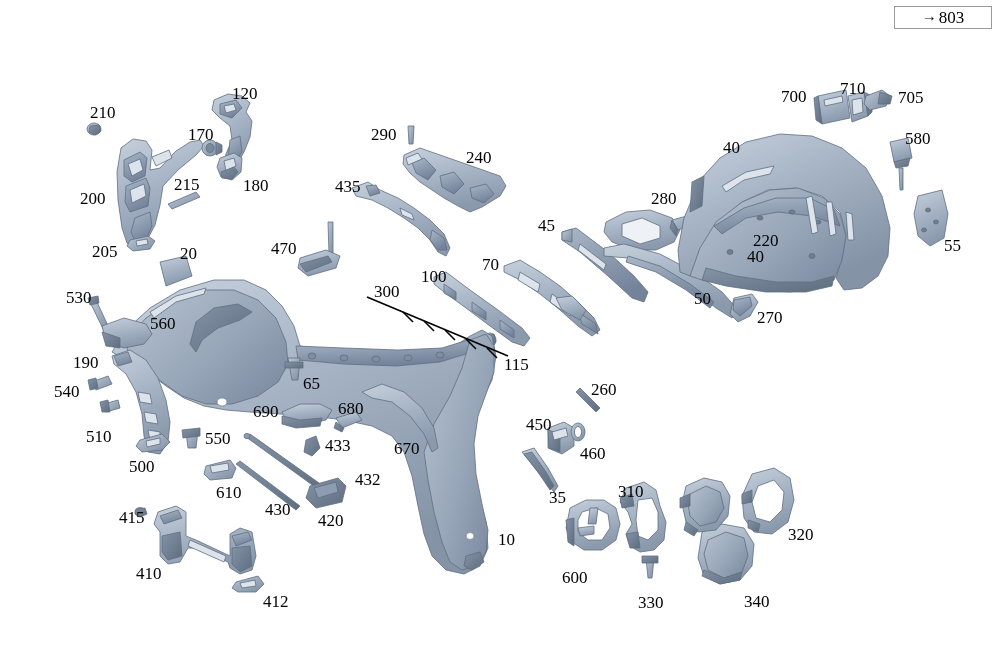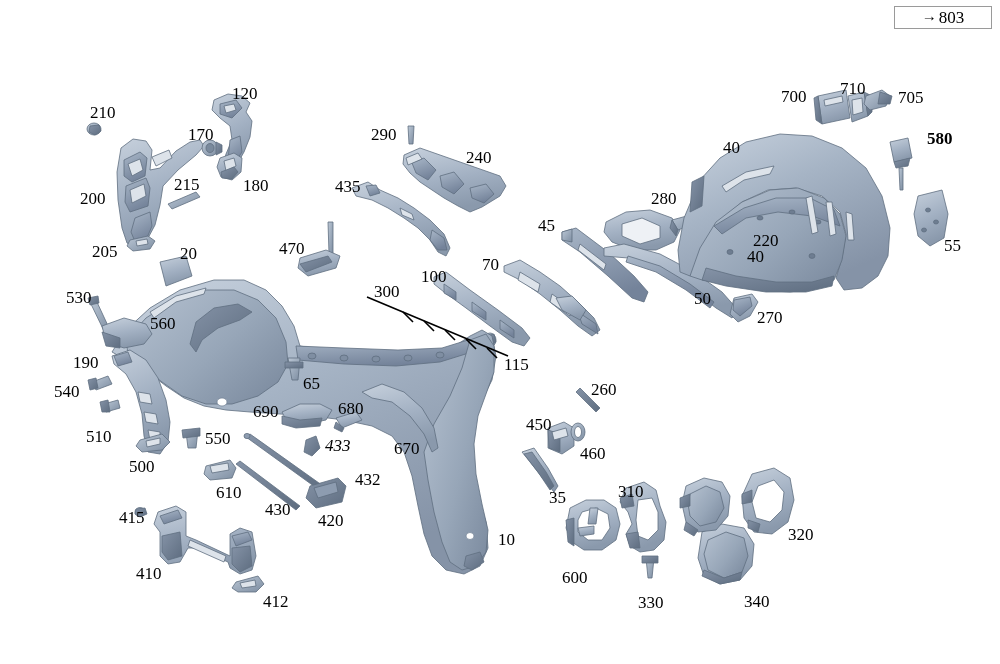--- a/index.html
+++ b/index.html
@@ -499,48 +499,48 @@
       <div class="label" style="left: 232px; top: 85px;">120</div>
       <div class="label" style="left: 188px; top: 126px;">170</div>
       <div class="label" style="left: 80px; top: 190px;">200</div>
       <div class="label" style="left: 174px; top: 176px;">215</div>
       <div class="label" style="left: 243px; top: 177px;">180</div>
       <div class="label" style="left: 92px; top: 243px;">205</div>
       <div class="label" style="left: 180px; top: 245px;">20</div>
       <div class="label" style="left: 371px; top: 126px;">290</div>
       <div class="label" style="left: 466px; top: 149px;">240</div>
       <div class="label" style="left: 335px; top: 178px;">435</div>
-      <div class="label" style="left: 271px; top: 240px; margin-left: 8px;">470</div>
+      <div class="label" style="left: 271px; top: 240px;">470</div>
       <div class="label" style="left: 421px; top: 268px;">100</div>
       <div class="label" style="left: 482px; top: 256px;">70</div>
       <div class="label" style="left: 538px; top: 217px;">45</div>
       <div class="label" style="left: 374px; top: 283px;">300</div>
       <div class="label" style="left: 504px; top: 356px;">115</div>
       <div class="label" style="left: 651px; top: 190px;">280</div>
       <div class="label" style="left: 753px; top: 232px;">220</div>
       <div class="label" style="left: 747px; top: 248px;">40</div>
       <div class="label" style="left: 694px; top: 290px;">50</div>
       <div class="label" style="left: 757px; top: 309px;">270</div>
       <div class="label" style="left: 723px; top: 139px;">40</div>
       <div class="label" style="left: 781px; top: 88px;">700</div>
       <div class="label" style="left: 840px; top: 80px;">710</div>
       <div class="label" style="left: 898px; top: 89px;">705</div>
-      <div class="label" style="left: 927px; top: 130px; font-weight: bold;">580</div>
+      <div class="label" style="left: 905px; top: 130px;">580</div>
       <div class="label" style="left: 944px; top: 237px;">55</div>
       <div class="label" style="left: 66px; top: 289px;">530</div>
       <div class="label" style="left: 122px; top: 315px; margin-left: 28px;">560</div>
       <div class="label" style="left: 73px; top: 354px;">190</div>
       <div class="label" style="left: 54px; top: 383px;">540</div>
       <div class="label" style="left: 86px; top: 428px;">510</div>
       <div class="label" style="left: 129px; top: 458px;">500</div>
       <div class="label" style="left: 303px; top: 375px;">65</div>
       <div class="label" style="left: 205px; top: 430px;">550</div>
       <div class="label" style="left: 253px; top: 403px;">690</div>
       <div class="label" style="left: 338px; top: 400px;">680</div>
-      <div class="label" style="left: 325px; top: 437px; font-style: italic;">433</div>
+      <div class="label" style="left: 325px; top: 437px;">433</div>
       <div class="label" style="left: 355px; top: 471px;">432</div>
       <div class="label" style="left: 394px; top: 440px;">670</div>
       <div class="label" style="left: 216px; top: 484px;">610</div>
       <div class="label" style="left: 265px; top: 501px;">430</div>
       <div class="label" style="left: 318px; top: 512px;">420</div>
       <div class="label" style="left: 103px; top: 509px; margin-left: 16px;">415</div>
       <div class="label" style="left: 136px; top: 565px;">410</div>
       <div class="label" style="left: 263px; top: 593px;">412</div>
       <div class="label" style="left: 498px; top: 531px;">10</div>
       <div class="label" style="left: 591px; top: 381px;">260</div>

